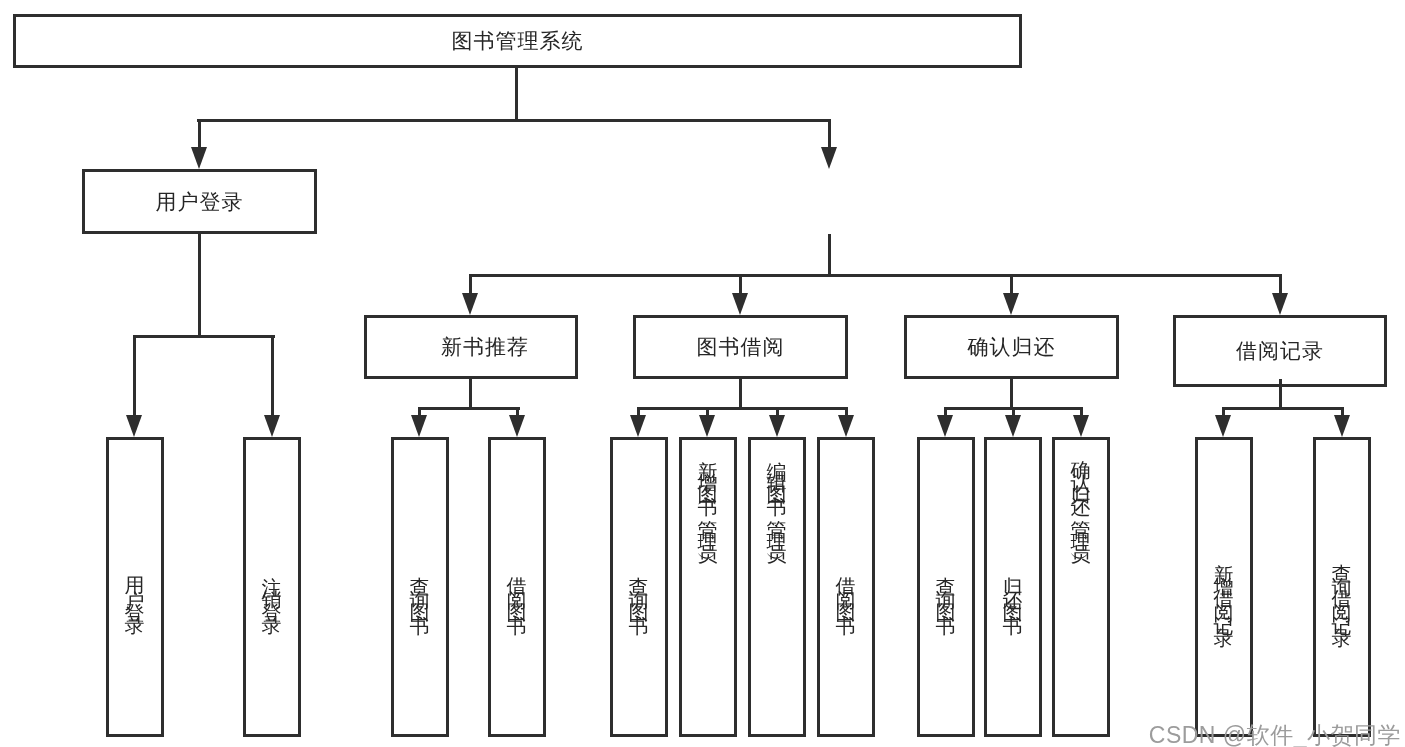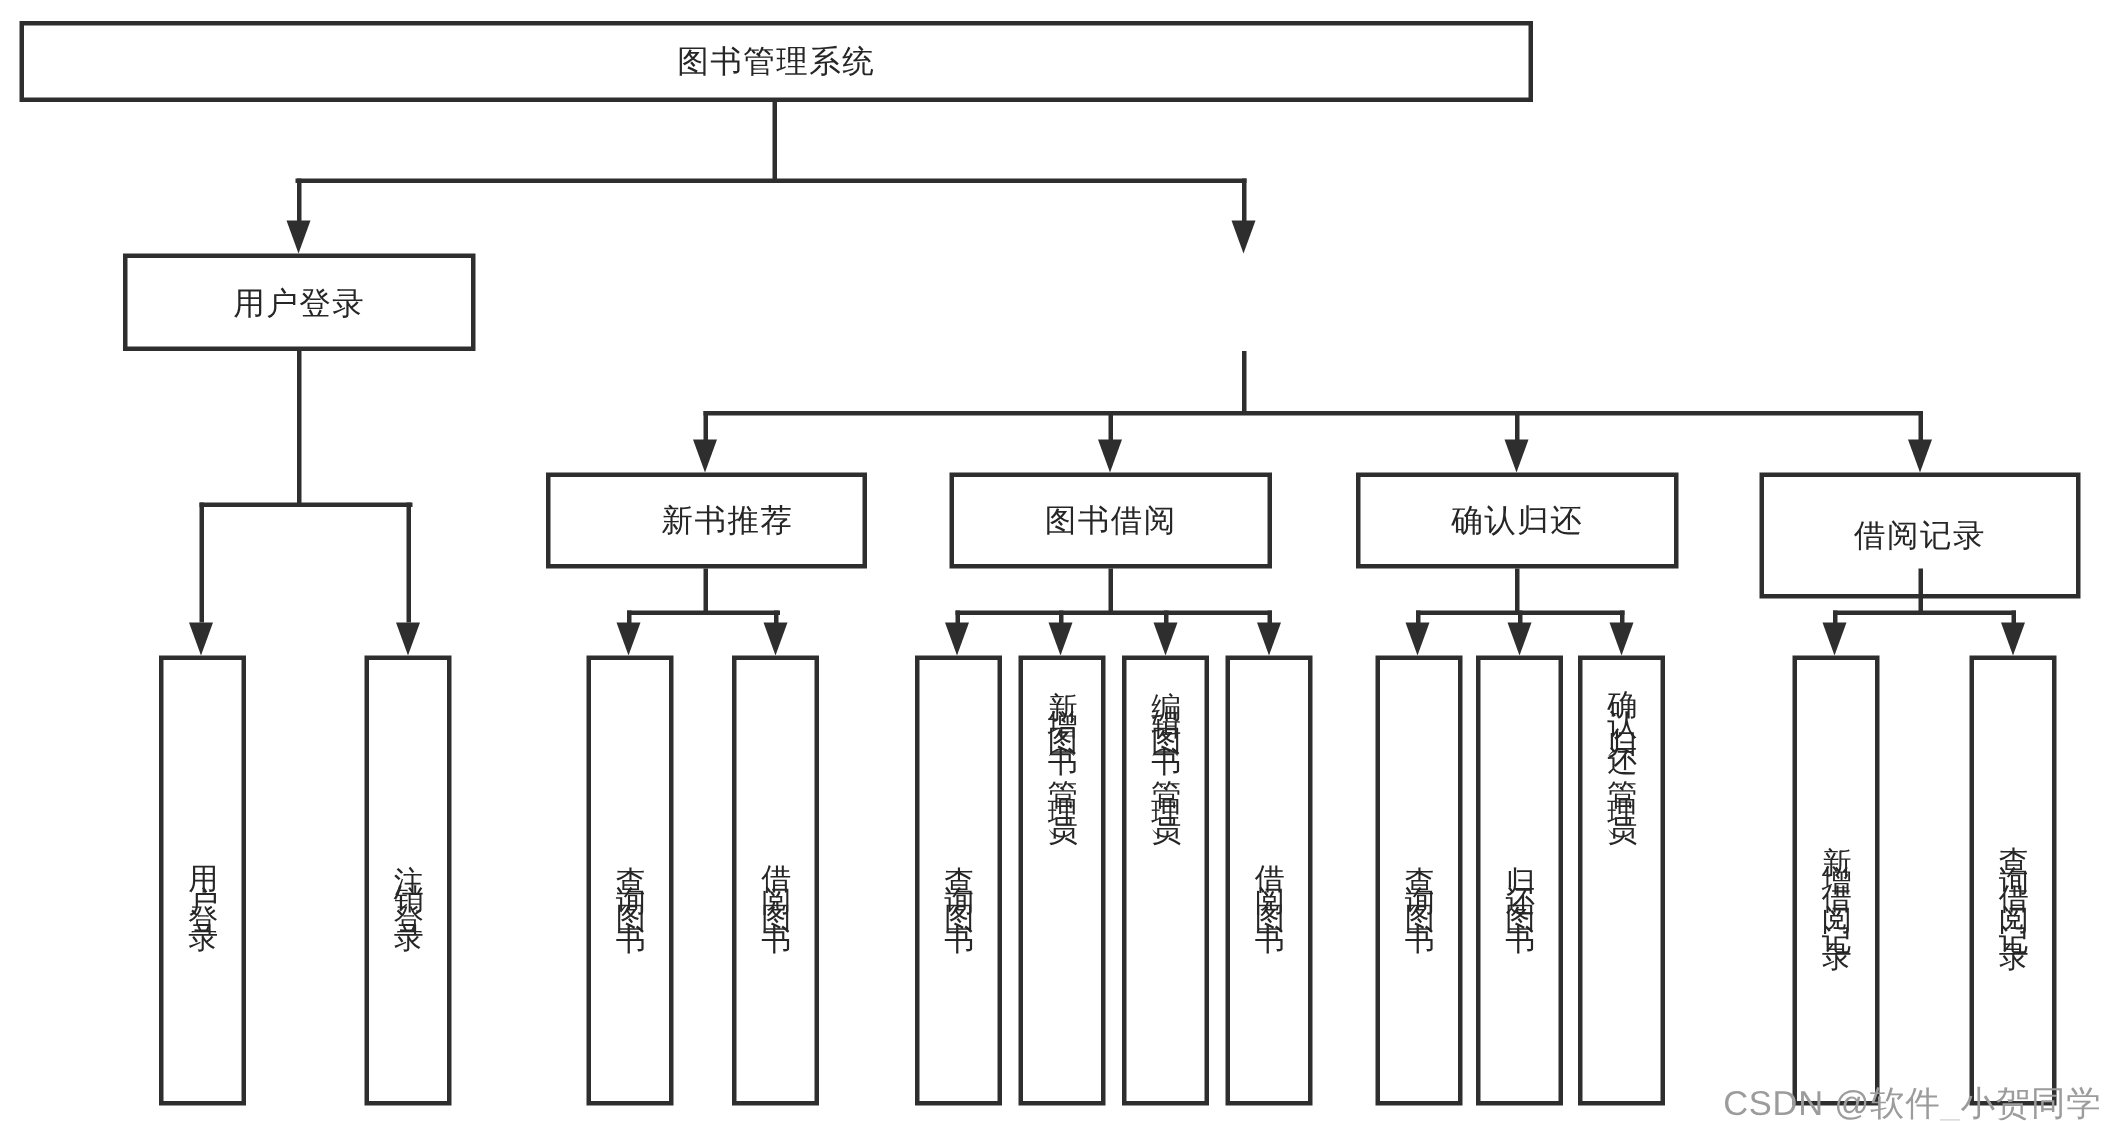--- a/index.html
+++ b/index.html
@@ -105,21 +105,21 @@
 
   <div class="box hbox" style="left:364px;top:315px;width:214px;height:64px;padding-left:28px;">
     <span>新书推荐</span>
   </div>
   <div class="box hbox" style="left:633px;top:315px;width:215px;height:64px;">
     <span>图书借阅</span>
   </div>
   <div class="box hbox" style="left:904px;top:315px;width:215px;height:64px;">
     <span>确认归还</span>
   </div>
-  <div class="box hbox" style="left:1173px;top:315px;width:214px;height:84px;">
+  <div class="box hbox" style="left:1173px;top:315px;width:214px;height:72px;">
     <span>借阅记录</span>
   </div>
 
   <div class="vline" style="left:198px;top:234px;height:103px;"></div>
   <div class="hline" style="left:133px;top:335px;width:142px;"></div>
   <div class="vline" style="left:133px;top:335px;height:80px;"></div>
   <div class="ahead" style="left:126px;top:415px;"></div>
   <div class="vline" style="left:271px;top:335px;height:80px;"></div>
   <div class="ahead" style="left:264px;top:415px;"></div>
 

